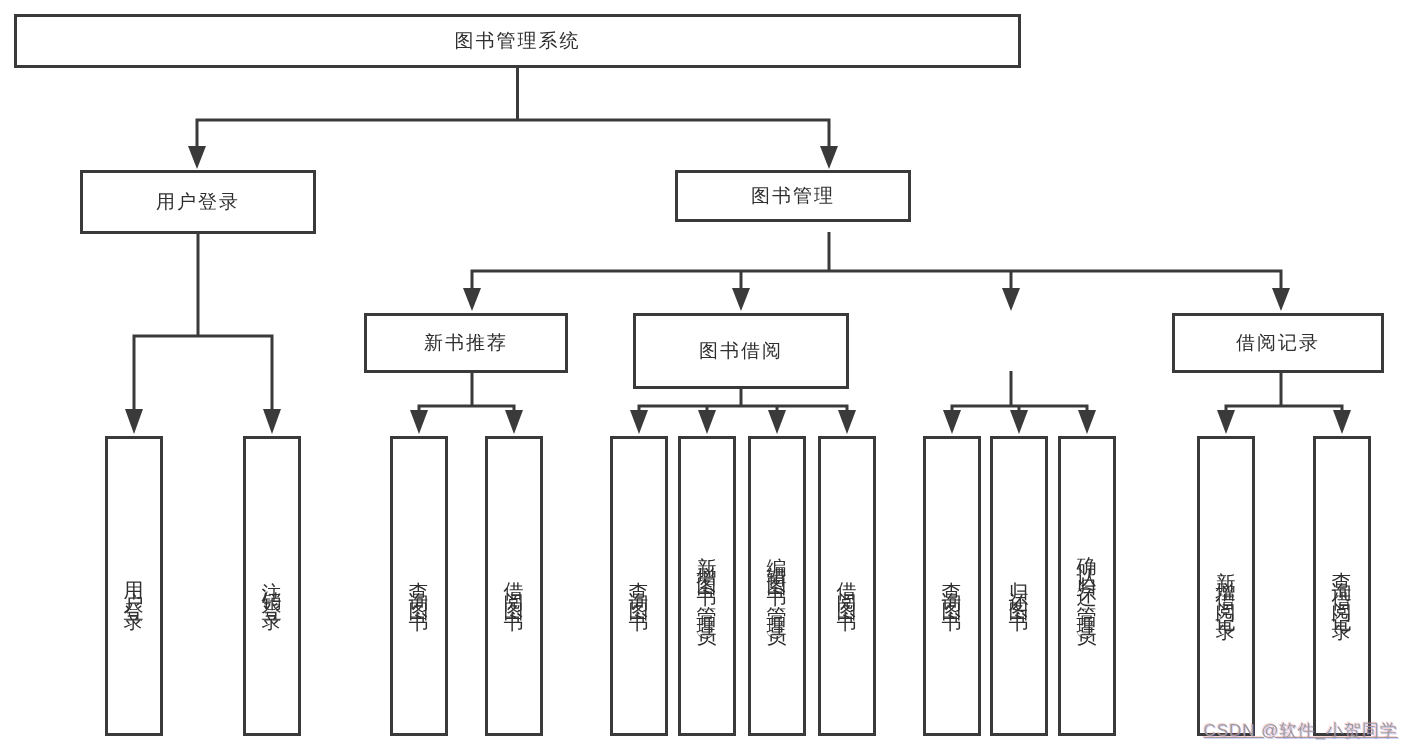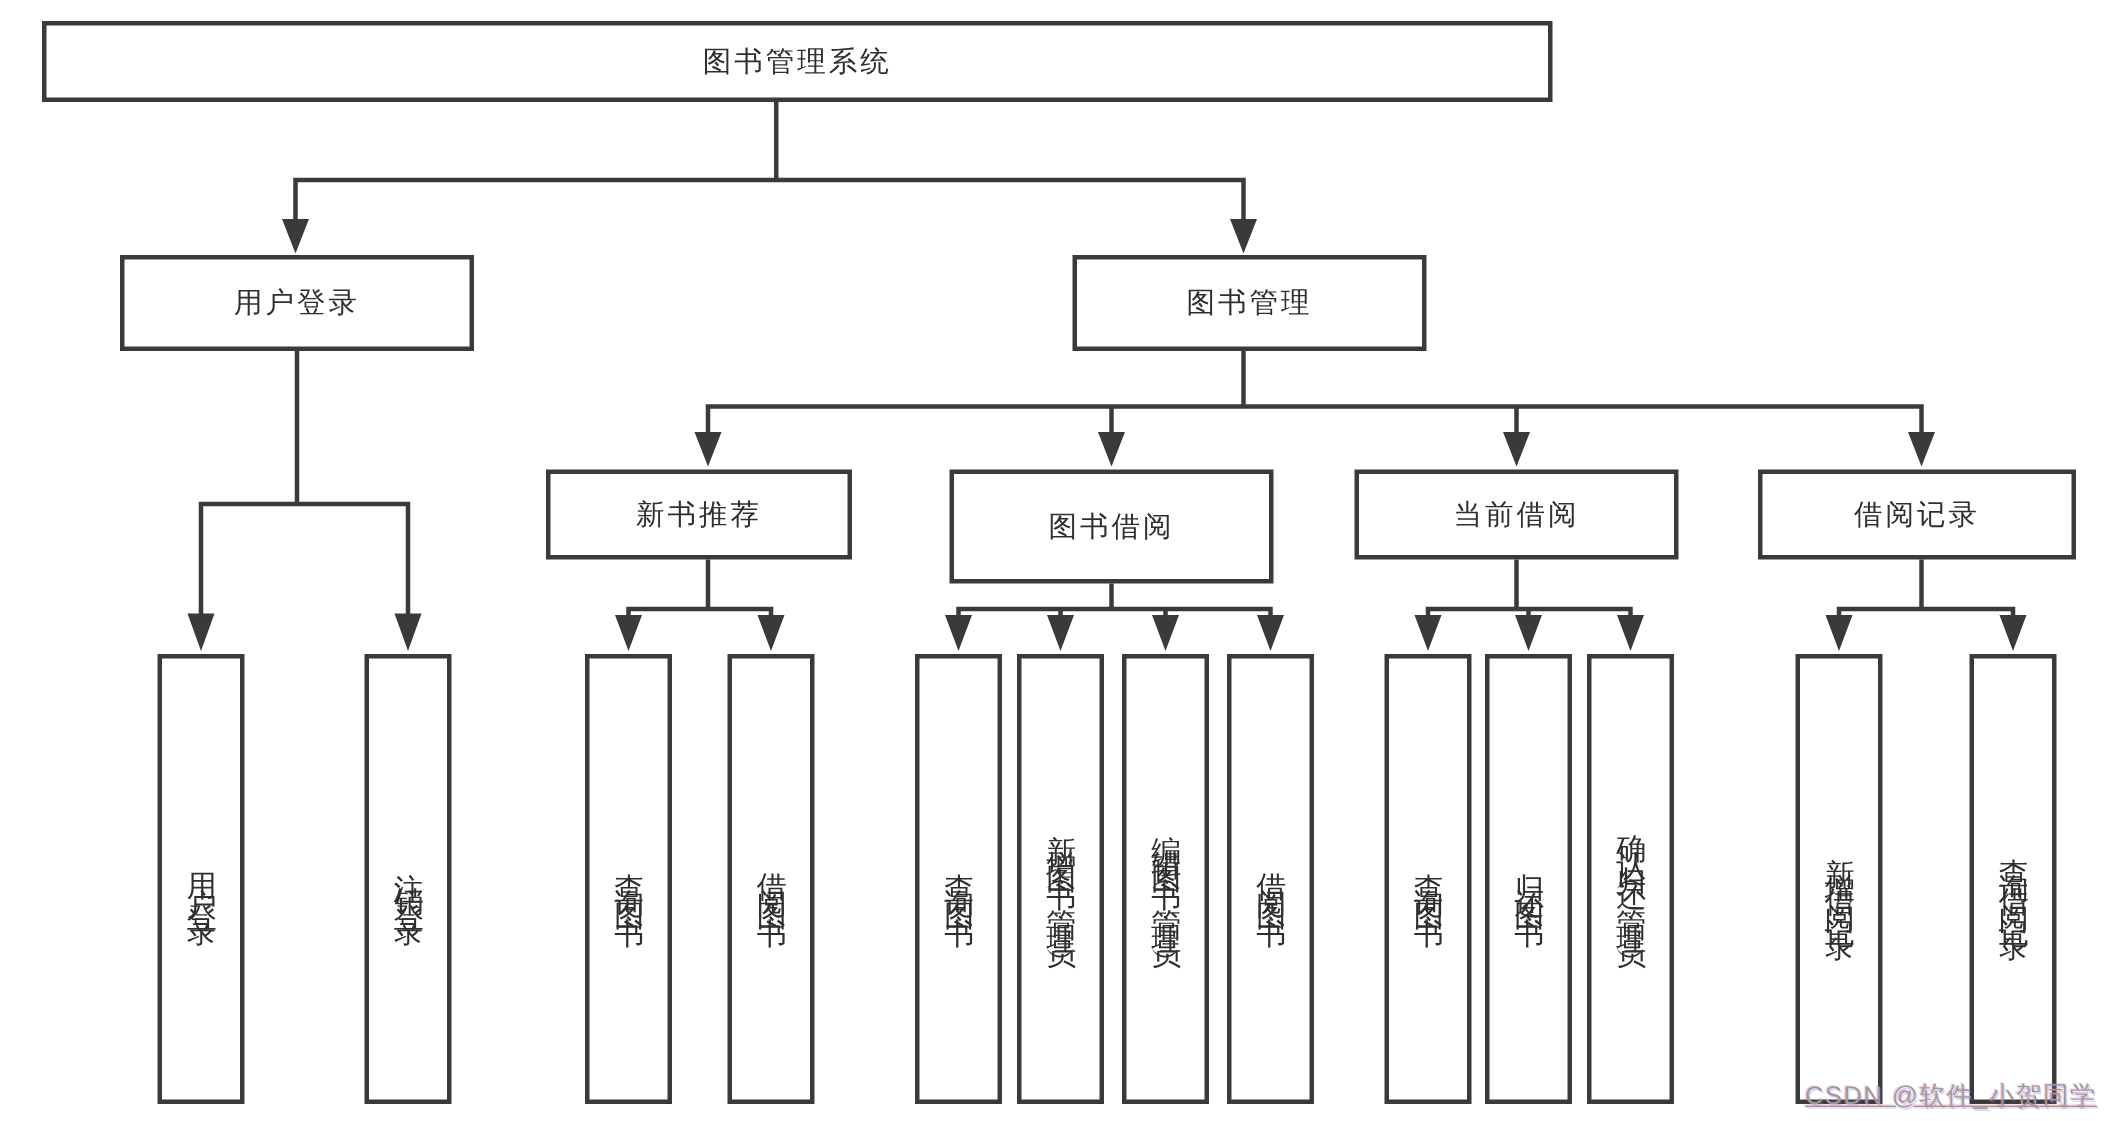--- a/index.html
+++ b/index.html
@@ -110,39 +110,36 @@
       <polygon points="768,410 786,410 777,434"></polygon>
       <polygon points="838,410 856,410 847,434"></polygon>
       <polygon points="943,410 961,410 952,434"></polygon>
       <polygon points="1010,410 1028,410 1019,434"></polygon>
       <polygon points="1078,410 1096,410 1087,434"></polygon>
       <polygon points="1217,410 1235,410 1226,434"></polygon>
       <polygon points="1333,410 1351,410 1342,434"></polygon>
     </g>
   </svg>
 
-  <div class="hbox" style="left:28px; top:14px; width:1007px; height:54px;">
+  <div class="hbox" style="left:14px; top:14px; width:1007px; height:54px;">
     <span class="label">图书管理系统</span>
   </div>
 
   <div class="hbox" style="left:80px; top:170px; width:236px; height:64px;">
     <span class="label">用户登录</span>
   </div>
-  <div class="hbox" style="left:715px; top:170px; width:236px; height:64px;">
+  <div class="hbox" style="left:675px; top:170px; width:236px; height:52px;">
     <span class="label">图书管理</span>
   </div>
 
   <div class="hbox" style="left:364px; top:313px; width:204px; height:60px;">
     <span class="label">新书推荐</span>
   </div>
   <div class="hbox" style="left:633px; top:313px; width:216px; height:76px;">
     <span class="label">图书借阅</span>
-  </div>
-  <div class="hbox" style="left:903px; top:313px; width:216px; height:60px;">
-    <span class="label">当前借阅</span>
   </div>
   <div class="hbox" style="left:1172px; top:313px; width:212px; height:60px;">
     <span class="label">借阅记录</span>
   </div>
 
   <div class="vbox" style="left:105px;">
     <span class="vlabel">用户登录</span>
   </div>
   <div class="vbox" style="left:243px;">
     <span class="vlabel">注销登录</span>

